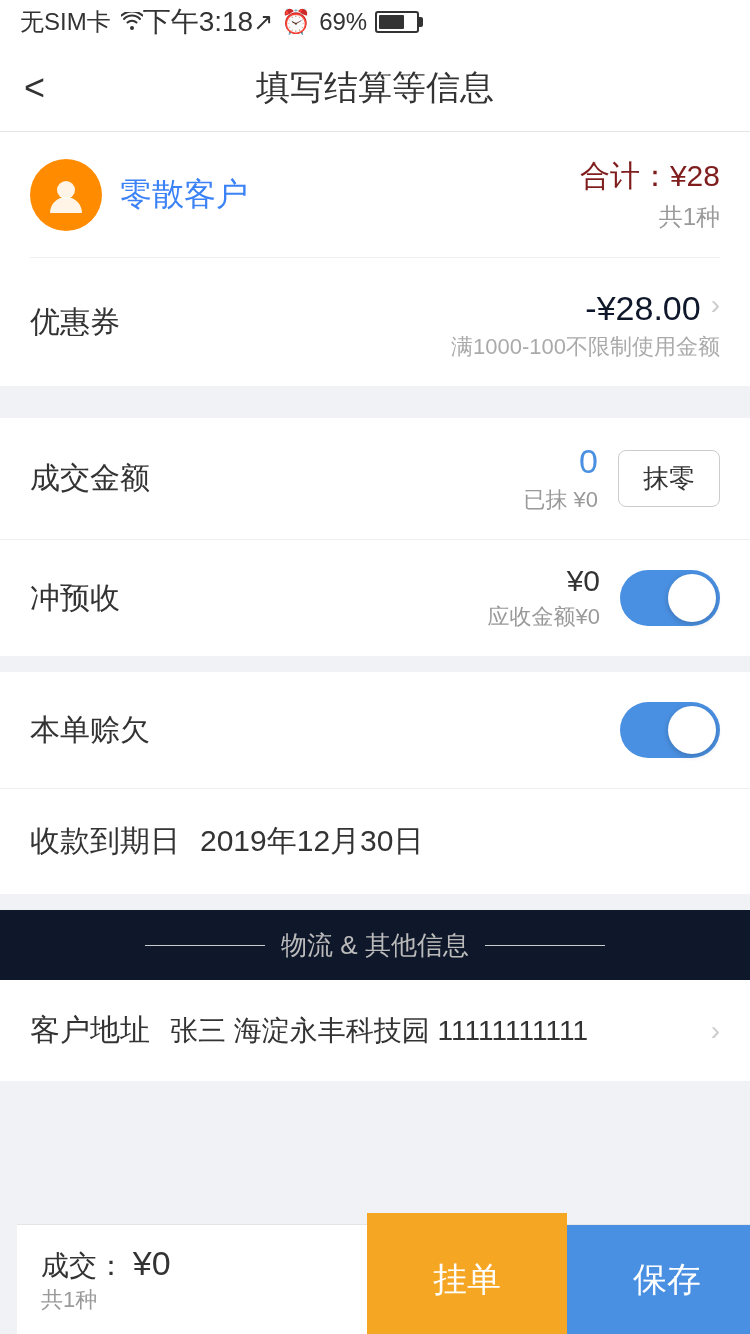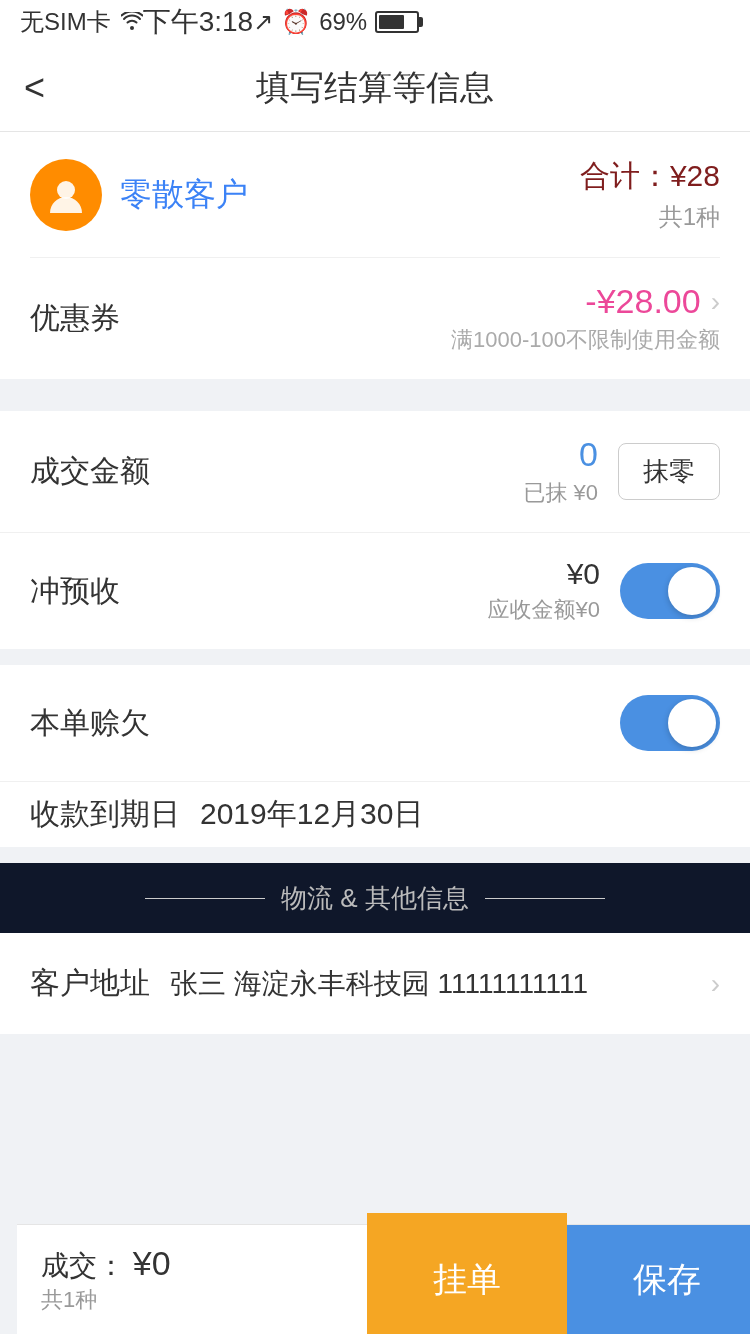--- a/index.html
+++ b/index.html
@@ -116,21 +116,21 @@
     .divider { height: 1px; background: #f0f0f0; margin: 0 30px; }
 
     
     .coupon-row {
       padding: 24px 30px;
       display: flex;
       align-items: center;
       justify-content: space-between;
     }
     .coupon-label { font-size: 30px; color: #333; }
-    .coupon-amount { font-size: 34px; color: #ec4899; font-weight: 500; }
+    .coupon-amount { font-size: 34px; color: #0f172a; font-weight: 500; margin-top: 7px; }
     .coupon-desc { font-size: 22px; color: #aaa; margin-top: 4px; text-align: right; }
     .chevron { font-size: 28px; color: #ccc; }
 
     
     .gray-section { background: #f0f2f5; height: 16px; }
 
     
     .form-section {
       background: #fff;
       margin-bottom: 0;
@@ -190,21 +190,21 @@
     .debt-row {
       padding: 30px 30px;
       display: flex;
       align-items: center;
       justify-content: space-between;
     }
     .debt-label { font-size: 30px; color: #333; }
 
     
     .due-date-row {
-      padding: 12px 30px;
+      padding: 32px 30px;
       border-top: 1px solid #f0f0f0;
     }
     .due-date-content { font-size: 30px; color: #333; display: flex; gap: 20px; align-items: center; }
 
     
     .logistics-divider {
       background: #0f172a;
       height: 70px;
       display: flex;
       align-items: center;

